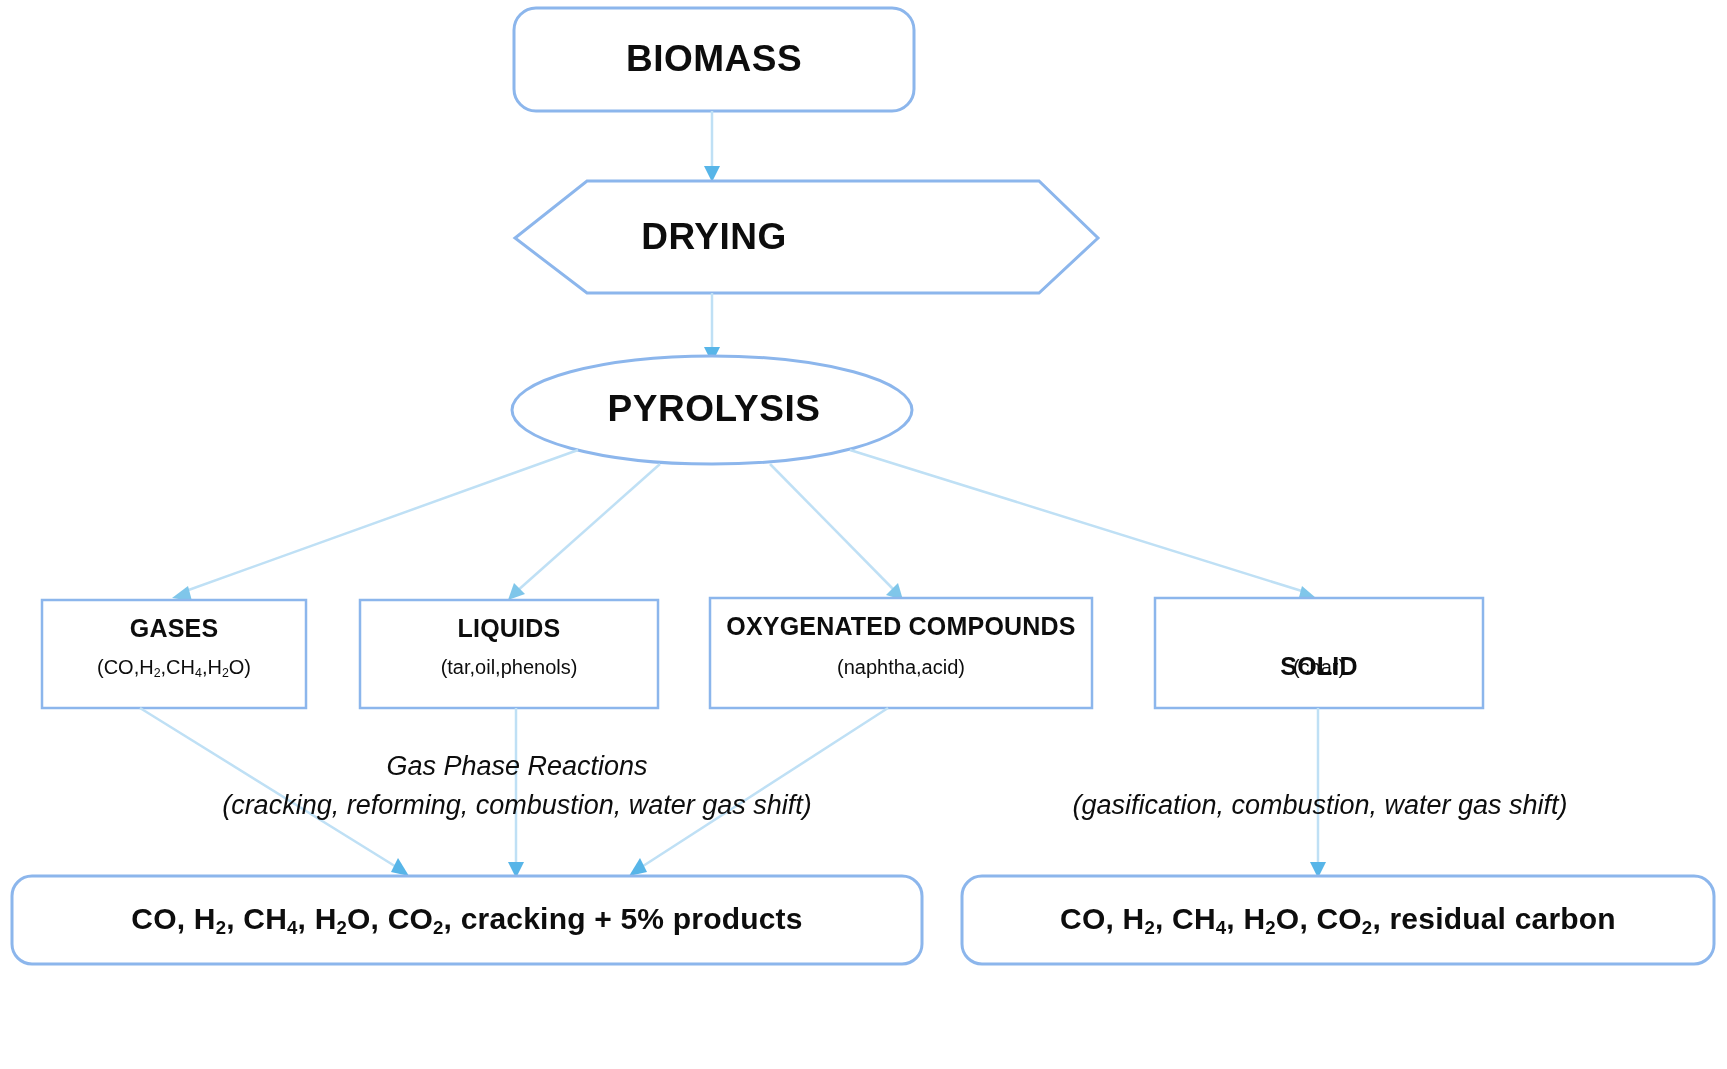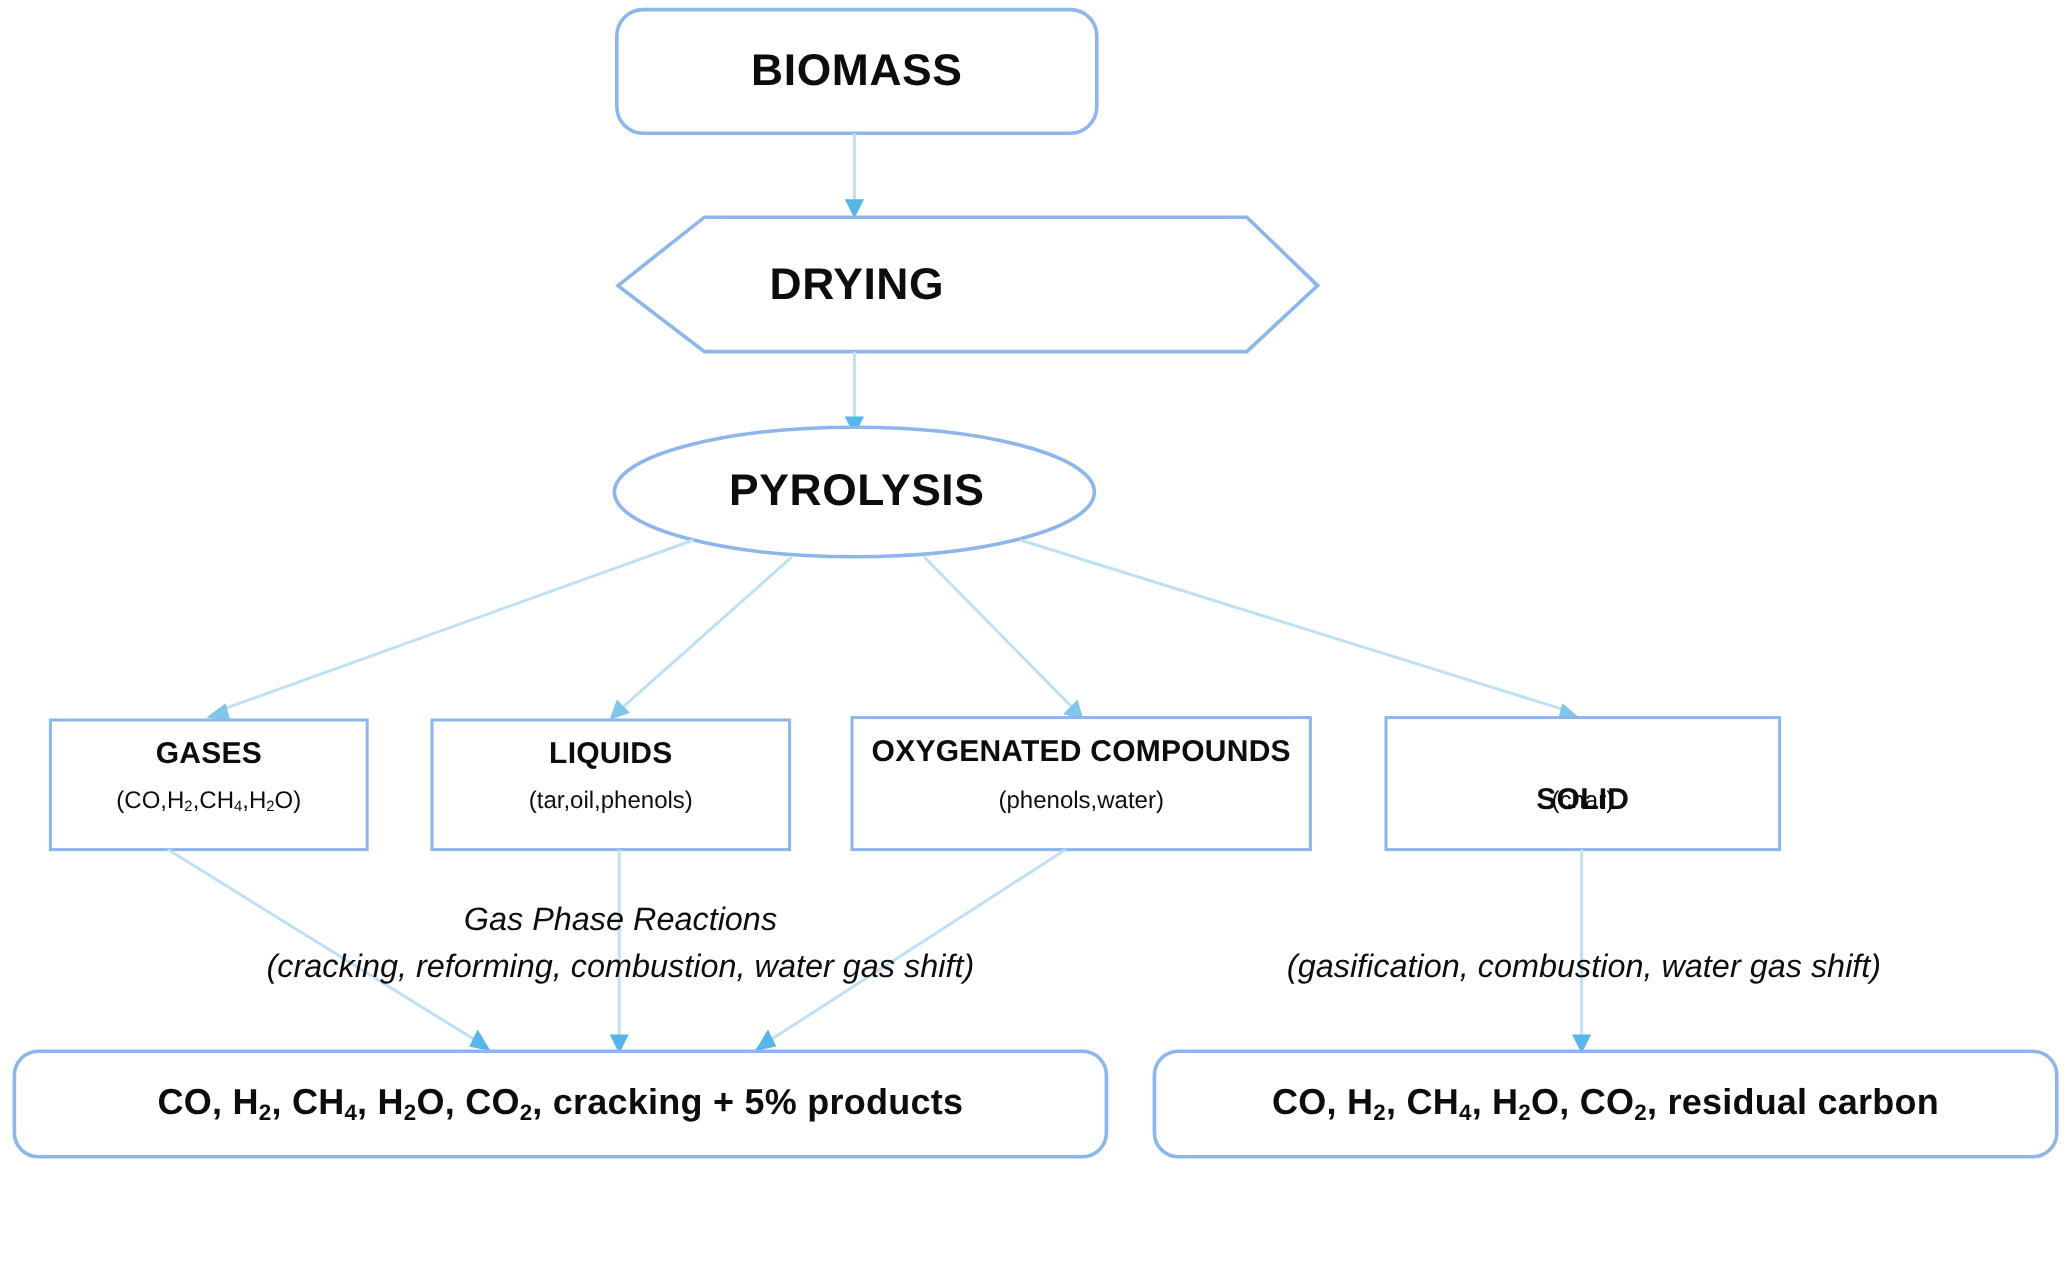--- a/index.html
+++ b/index.html
@@ -163,21 +163,21 @@
 
   <div class="lbl node-title centered" style="left:174px; top:615px;">GASES</div>
   <div class="lbl node-sub centered" style="left:174px; top:657px;">
     <span>(CO,H</span><sub>2</sub><span>,CH</span><sub>4</sub><span>,H</span><sub>2</sub><span>O)</span>
   </div>
 
   <div class="lbl node-title centered" style="left:509px; top:615px;text-align:center;">LIQUIDS</div>
   <div class="lbl node-sub centered" style="left:509px; top:657px;">(tar,oil,phenols)</div>
 
   <div class="lbl node-title centered" style="left:901px; top:613px;text-align:right;">OXYGENATED COMPOUNDS</div>
-  <div class="lbl node-sub centered" style="left:901px; top:657px;">(phenols,water)</div>
+  <div class="lbl node-sub centered" style="left:901px; top:657px;">(naphtha,acid)</div>
 
   <div class="lbl node-title centered" style="left:1319px; top:613px;margin-top:40px;">SOLID</div>
   <div class="lbl node-sub centered" style="left:1319px; top:657px;">(char)</div>
 
   <div class="lbl reaction-head centered" style="left:517px; top:752px;">Gas Phase Reactions</div>
   <div class="lbl reaction-sub centered" style="left:517px; top:791px;">(cracking, reforming, combustion, water gas shift)</div>
 
   <div class="lbl reaction-sub centered" style="left:1320px; top:791px;">(gasification,  combustion,  water gas shift)</div>
 
   <div class="lbl result-text centered" style="left:467px; top:903px;">

